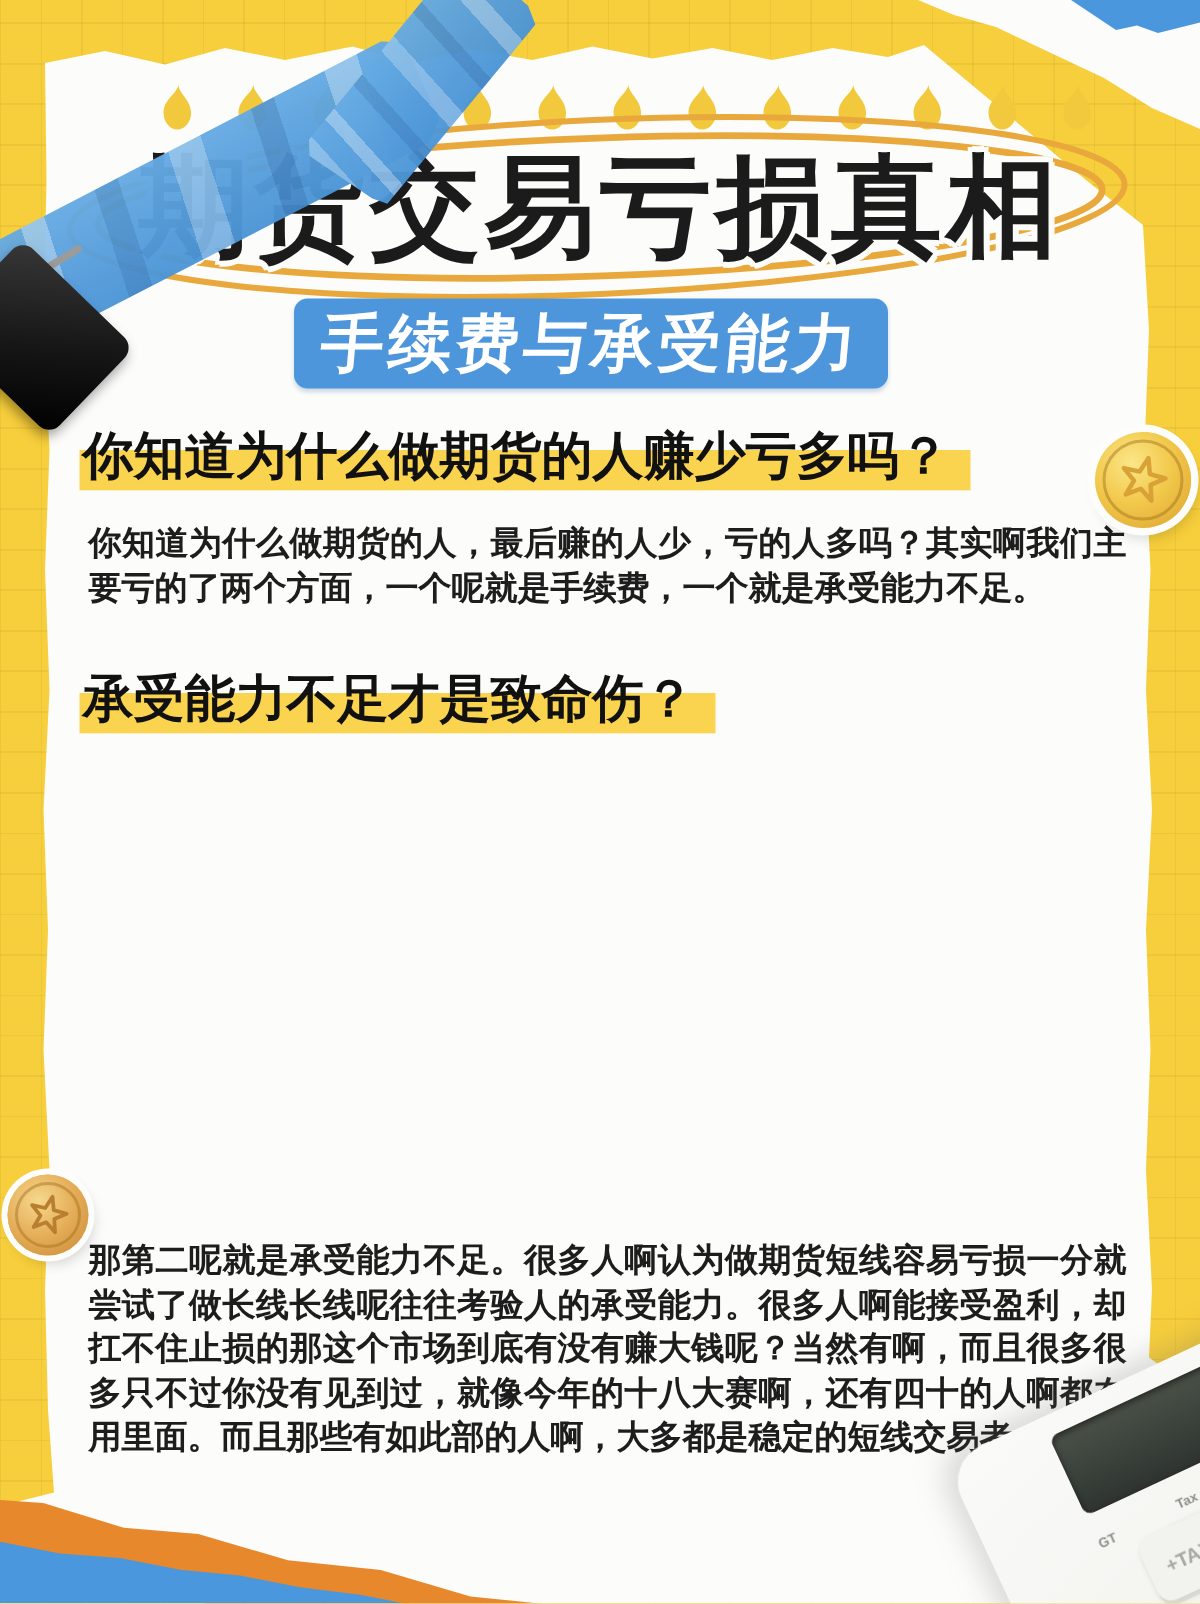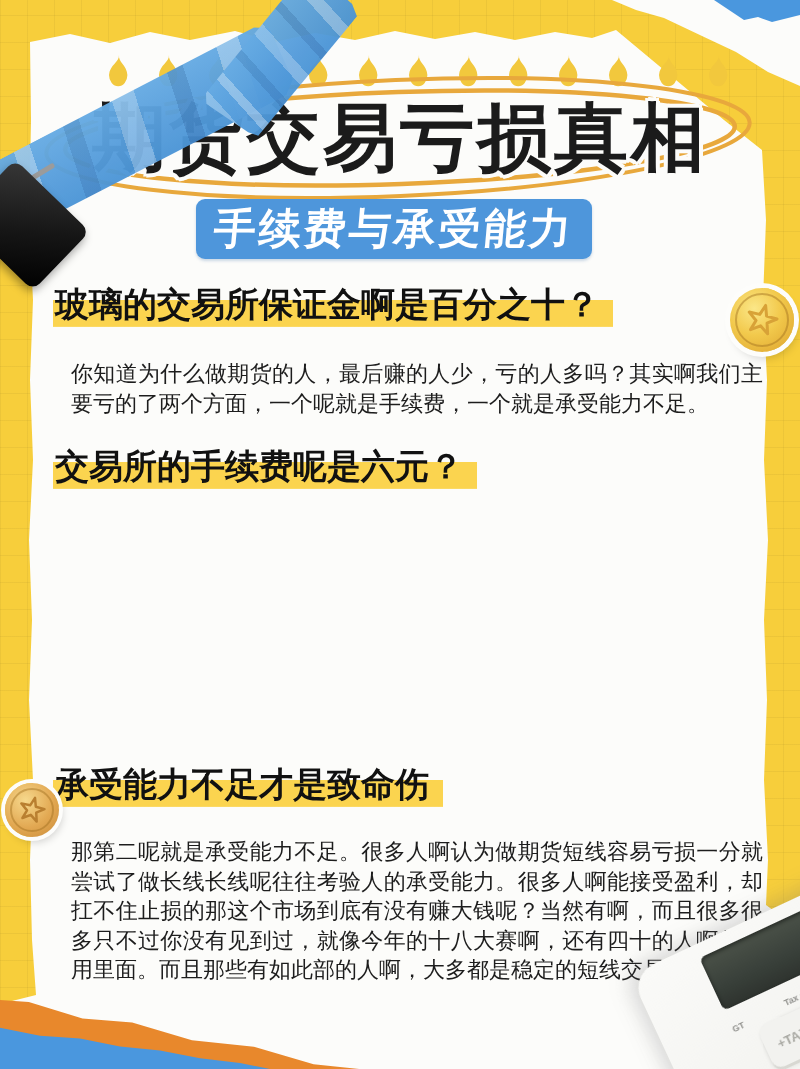--- a/index.html
+++ b/index.html
@@ -35,21 +35,21 @@
     text-shadow:-3px -3px 0 #FCFCFA,3px -3px 0 #FCFCFA,-3px 3px 0 #FCFCFA,3px 3px 0 #FCFCFA,0 4px 0 #FCFCFA,4px 0 0 #FCFCFA,0 -4px 0 #FCFCFA,-4px 0 0 #FCFCFA;}
   .stamp{position:absolute;left:196px;top:199px;width:396px;height:60px;border-radius:9px;
     background:var(--stamp-blue,#4E96DB);display:flex;align-items:center;justify-content:center;
     box-shadow:0 2px 3px rgba(60,110,170,0.25);}
   .stamp span{color:#fff;font-weight:900;font-size:42px;letter-spacing:3px;transform:skewX(-5deg);white-space:nowrap;}
   
   .content{position:absolute;left:55px;width:692px;color:var(--text-black,#1B1B1B);}
   h2.sec{margin:0;font-size:34px;line-height:40px;font-weight:800;color:#111;white-space:nowrap;}
   h2.sec span{background-image:linear-gradient(var(--highlight-yellow,#FBD44F),var(--highlight-yellow,#FBD44F));
     background-size:100% 64%;background-position:0 100%;background-repeat:no-repeat;padding:0 14px 4px 2px;margin-left:-2px;}
-  p.body{margin:16px;font-size:22px;line-height:29.5px;font-weight:400;text-align:justify;color:#1d1d1d;}
+  p.body{margin:4px;font-size:22px;line-height:29.5px;font-weight:700;text-align:justify;color:#1d1d1d;}
   .h1{top:284px;} .p1{top:343px;} .h2{top:446px;} .p2{top:500px;} .h3{top:764px;} .p3{top:821px;}
   .content.h1,.content.p1,.content.h2,.content.p2,.content.h3,.content.p3{position:absolute;}
   
   .tape{position:absolute;opacity:0.96;
     background:linear-gradient(180deg,#66ABE3,#4B94D6);
     box-shadow:2px 3px 6px rgba(60,80,120,0.25);}
   .tape .crinkle{position:absolute;inset:0;background:linear-gradient(100deg,
     rgba(255,255,255,.28) 0 6%,transparent 6% 14%,rgba(255,255,255,.32) 14% 19%,transparent 19% 30%,
     rgba(10,50,110,.14) 30% 35%,transparent 35% 46%,rgba(255,255,255,.26) 46% 53%,transparent 53% 64%,
     rgba(10,50,110,.16) 64% 69%,transparent 69% 80%,rgba(255,255,255,.3) 80% 87%,transparent 87%);}
@@ -148,26 +148,25 @@
     <ellipse cx="370" cy="80" rx="335" ry="46" fill="none" stroke="#E8A83C" stroke-width="4.5" transform="rotate(-2 370 80)"></ellipse>
     <ellipse cx="368" cy="80" rx="352" ry="58" fill="none" stroke="#E8A83C" stroke-width="4" transform="rotate(-2.5 368 80)"></ellipse>
   </svg>
 
   <h1 class="title">期货交易亏损真相</h1>
 
   <div class="stamp">
     <span>手续费与承受能力</span>
   </div>
 
-  <h2 class="content sec h1"><span>玻璃的交易所保证金啊是百分之十？</span></h2>
+  <h2 class="content sec h1"><span>你知道为什么做期货的人赚少亏多吗？</span></h2>
   <p class="content body p1">你知道为什么做期货的人，最后赚的人少，亏的人多吗？其实啊我们主要亏的了两个方面，一个呢就是手续费，一个就是承受能力不足。</p>
 
-  <h2 class="content sec h2"><span>交易所的手续费呢是六元？</span></h2>
-
-  <h2 class="content sec h3"><span>承受能力不足才是致命伤</span></h2>
+  <h2 class="content sec h2"><span>承受能力不足才是致命伤？</span></h2>
+
   <p class="content body p3">那第二呢就是承受能力不足。很多人啊认为做期货短线容易亏损一分就尝试了做长线长线呢往往考验人的承受能力。很多人啊能接受盈利，却扛不住止损的那这个市场到底有没有赚大钱呢？当然有啊，而且很多很多只不过你没有见到过，就像今年的十八大赛啊，还有四十的人啊都在用里面。而且那些有如此部的人啊，大多都是稳定的短线交易者。</p>
 
   <div class="tape tape1">
       <div class="crinkle"></div>
     </div>
   <div class="tape tape2">
       <div class="crinkle"></div>
     </div>
 
   <svg class="clip-wire" width="70" height="80" viewBox="0 0 70 80">

